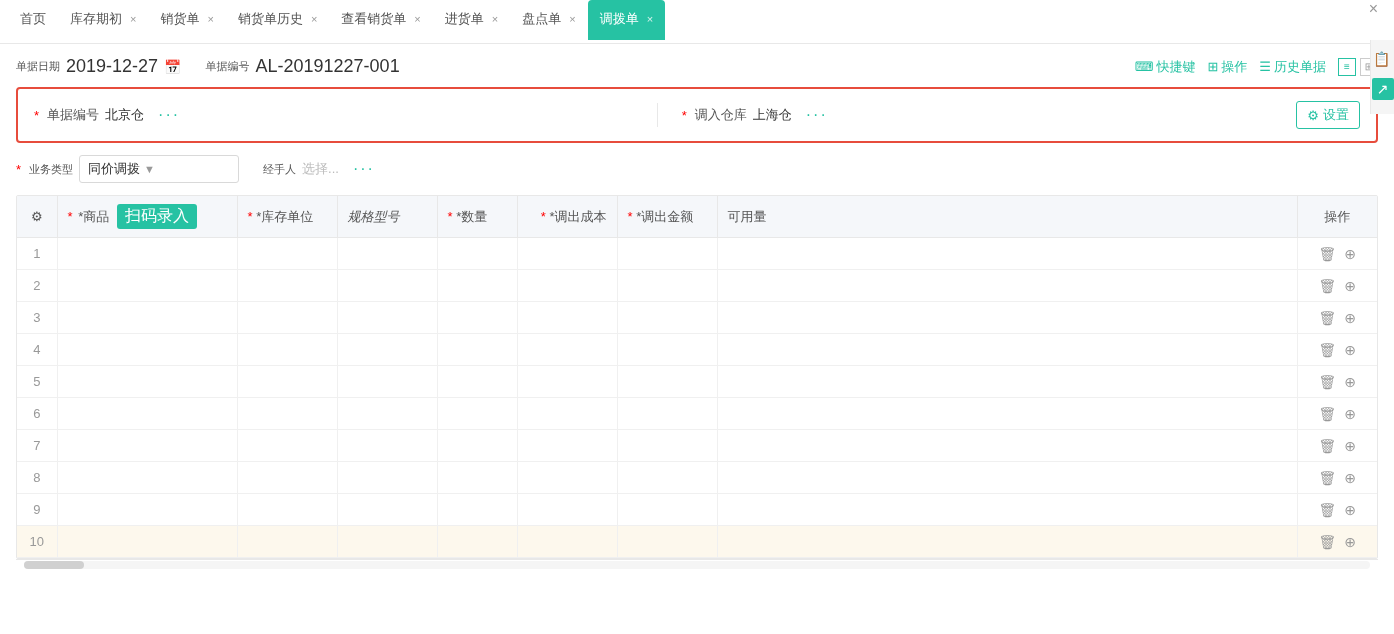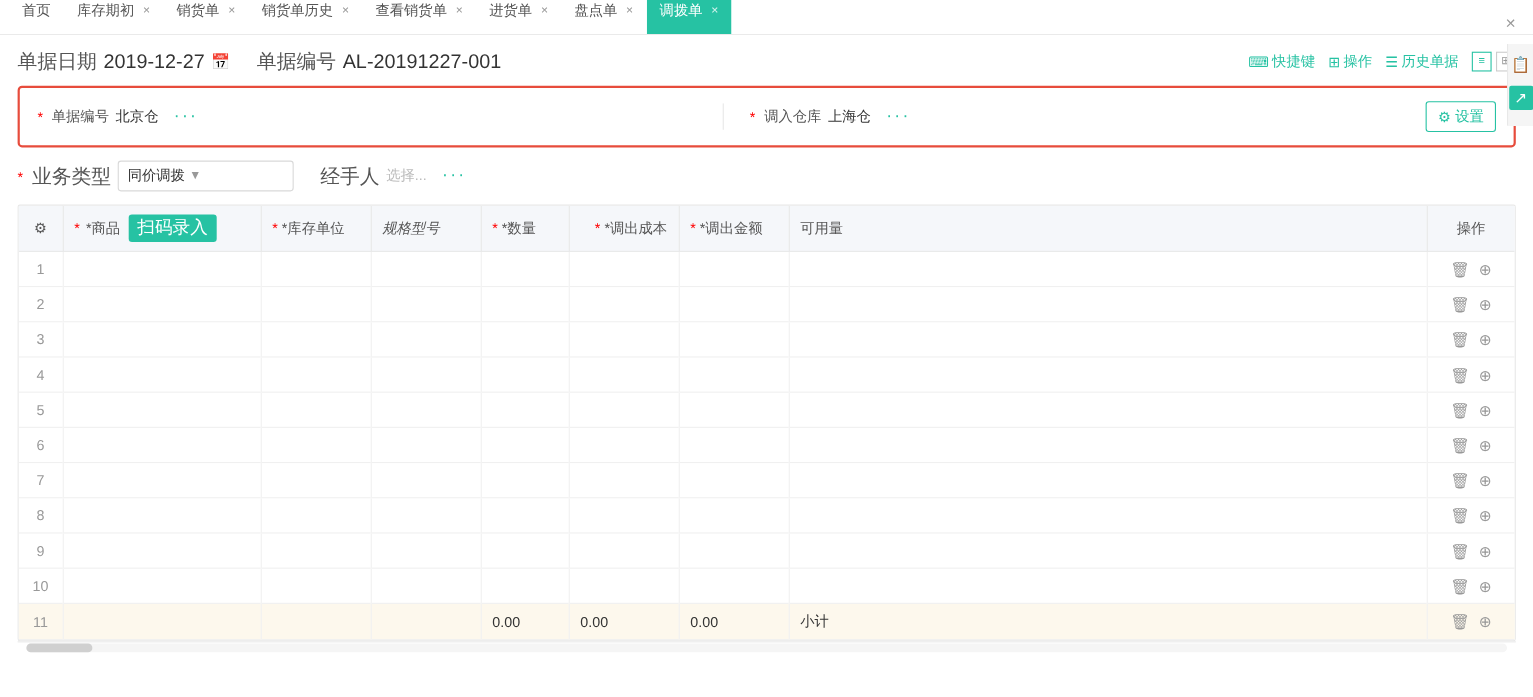--- a/index.html
+++ b/index.html
@@ -1,25 +1,25 @@
 <!DOCTYPE html>
 <html><head>
   <meta charset="utf-8">
   <style>
     * { box-sizing: border-box; margin: 0; padding: 0; }
     body { font-family: 'Microsoft YaHei', Arial, sans-serif; font-size: 13px; color: #333; background: #fff; overflow: hidden; }
 
     
     .tab-bar {
       display: flex;
-      align-items: flex-end;
+      align-items: flex-start;
       border-bottom: 1px solid #e8e8e8;
       background: #fff;
       padding: 0 8px;
-      height: 32px;
+      height: 44px;
     }
     .tab-item {
       display: flex;
       align-items: center;
       padding: 0 12px;
       height: 40px;
       font-size: 13px;
       color: #555;
       cursor: pointer;
       border-bottom: 2px solid transparent;
@@ -56,21 +56,21 @@
       display: flex;
       align-items: center;
       margin-bottom: 10px;
       gap: 24px;
     }
     .form-field {
       display: flex;
       align-items: center;
       gap: 6px;
     }
-    .form-label { color: #555; font-size: 18px; }
+    .form-label { color: #555; font-size: 11px; }
     .form-value { color: #333; font-size: 18px; }
     .required-star { color: #f00; margin-right: 2px; }
     .date-icon {
       color: #26c2a3;
       cursor: pointer;
       font-size: 14px;
     }
     .toolbar-right {
       margin-left: auto;
       display: flex;
@@ -567,36 +567,20 @@
             <td></td>
             <td></td>
             <td></td>
             <td>
               <div class="action-cell">
                 <span class="action-icon">🗑</span>
                 <span class="action-icon">⊕</span>
               </div>
             </td>
           </tr>
-          <tr class="subtotal-row">
-            <td class="row-num">11</td>
-            <td></td>
-            <td></td>
-            <td></td>
-            <td>0.00</td>
-            <td>0.00</td>
-            <td>0.00</td>
-            <td><span>小计</span></td>
-            <td>
-              <div class="action-cell">
-                <span class="action-icon">🗑</span>
-                <span class="action-icon">⊕</span>
-              </div>
-            </td>
-          </tr>
         </tbody>
     </table>
   </div>
 
   <div class="scrollbar-row">
     <div class="scrollbar-track">
       <div class="scrollbar-thumb"></div>
     </div>
   </div>
 

